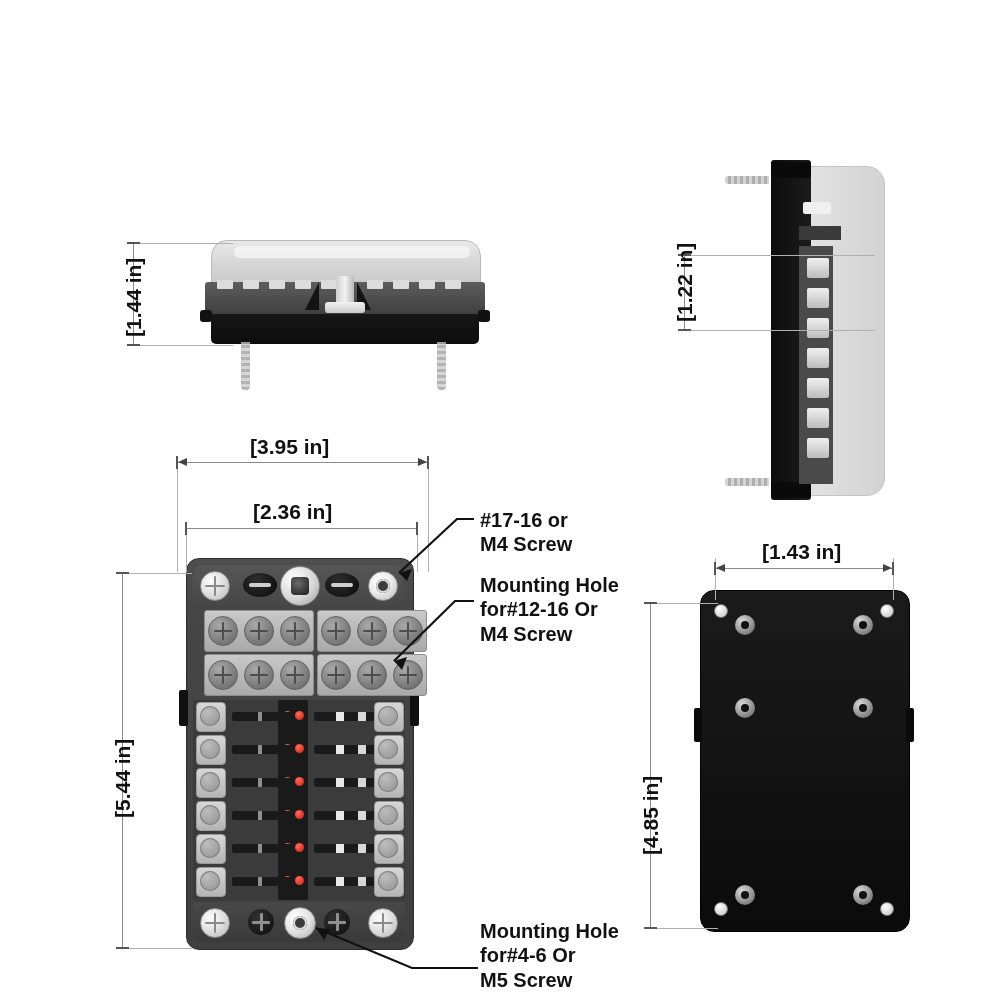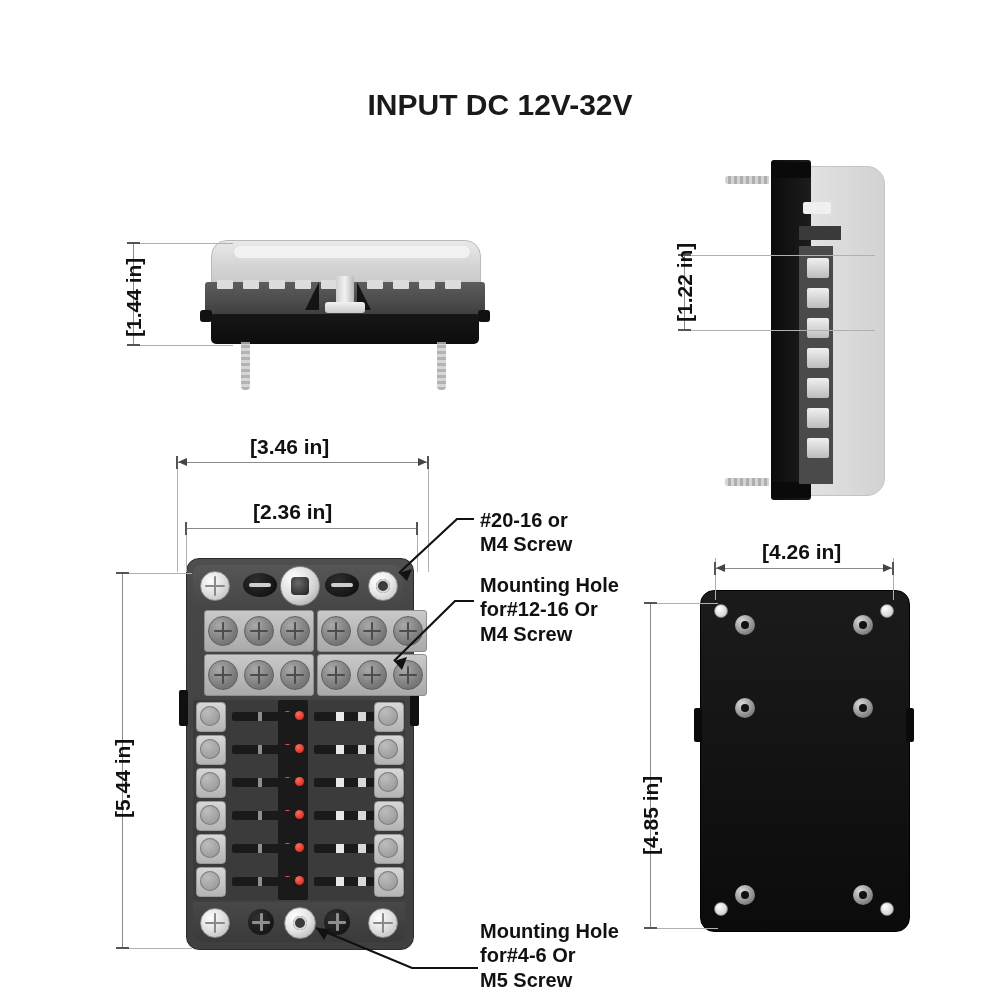--- a/index.html
+++ b/index.html
@@ -244,21 +244,20 @@
     position:absolute;width:20px;height:20px;border-radius:50%;
     background:radial-gradient(circle at 35% 30%,#d9d9d9,#8e8e8e 60%,#5a5a5a 100%);
   }
   .v4-bighole::after{content:"";position:absolute;left:6px;top:6px;width:8px;height:8px;border-radius:50%;background:#111;}
 </style>
 </head>
 <body>
 
 <div class="stage">
 
-  <div class="title-sub">INPUT DC 12V-32V</div>
 
   <div class="v1">
     <div class="v1-lid">
       <div class="v1-lidhl"></div>
     </div>
     <div class="v1-body"></div>
     <div class="v1-teeth">
       <span style="left:0"></span>
         <span style="left:26px"></span>
         <span style="left:52px"></span>
@@ -443,21 +442,21 @@
     <div class="cornerscrew" style="left:182px;top:350px"></div>
   </div>
 
   <div class="extline-v" style="left:177px;top:462px;height:110px;"></div>
   <div class="extline-v" style="left:428px;top:462px;height:110px;"></div>
   <div class="dimline-h" style="left:177px;top:462px;width:251px;"></div>
   <div class="tick-v" style="left:176px;top:456px;height:13px;"></div>
   <div class="tick-v" style="left:427px;top:456px;height:13px;"></div>
   <div class="arrowL" style="left:178px;top:458px;"></div>
   <div class="arrowR" style="left:418px;top:458px;"></div>
-  <div class="dimtext" style="left:250px;top:435px;">[3.46 in]</div>
+  <div class="dimtext" style="left:250px;top:435px;">[3.95 in]</div>
 
   <div class="extline-v" style="left:186px;top:528px;height:44px;"></div>
   <div class="extline-v" style="left:417px;top:528px;height:44px;"></div>
   <div class="dimline-h" style="left:186px;top:528px;width:231px;"></div>
   <div class="tick-v" style="left:185px;top:522px;height:13px;"></div>
   <div class="tick-v" style="left:416px;top:522px;height:13px;"></div>
   <div class="dimtext" style="left:253px;top:500px;">[2.36 in]</div>
 
   <div class="extline-h" style="left:122px;top:573px;width:70px;"></div>
   <div class="extline-h" style="left:122px;top:948px;width:70px;"></div>
@@ -484,42 +483,42 @@
     <div class="v4-bighole" style="right:35px;bottom:25px"></div>
   </div>
 
   <div class="extline-v" style="left:715px;top:558px;height:42px;"></div>
   <div class="extline-v" style="left:893px;top:558px;height:42px;"></div>
   <div class="dimline-h" style="left:715px;top:568px;width:178px;"></div>
   <div class="tick-v" style="left:714px;top:562px;height:13px;"></div>
   <div class="tick-v" style="left:892px;top:562px;height:13px;"></div>
   <div class="arrowL" style="left:716px;top:564px;"></div>
   <div class="arrowR" style="left:883px;top:564px;"></div>
-  <div class="dimtext" style="left:762px;top:540px;">[4.26 in]</div>
+  <div class="dimtext" style="left:762px;top:540px;">[1.43 in]</div>
 
   <div class="extline-h" style="left:650px;top:603px;width:68px;"></div>
   <div class="extline-h" style="left:650px;top:928px;width:68px;"></div>
   <div class="dimline-v" style="left:650px;top:603px;height:325px;"></div>
   <div class="tick-h" style="left:644px;top:602px;width:13px;"></div>
   <div class="tick-h" style="left:644px;top:927px;width:13px;"></div>
   <div class="dimtext vert" style="left:639px;top:855px;">[4.85 in]</div>
 
   <svg style="position:absolute;left:0;top:0;width:1000px;height:1000px;pointer-events:none;">
 
     <path d="M474,519 L457,519 L399,573" stroke="#111" stroke-width="2.2" fill="none"></path>
     <polygon points="399,573 412,569 407,581" fill="#111"></polygon>
 
     <path d="M474,601 L455,601 L394,661" stroke="#111" stroke-width="2.2" fill="none"></path>
     <polygon points="394,661 407,657 402,670" fill="#111"></polygon>
 
     <path d="M478,968 L412,968 L316,928" stroke="#111" stroke-width="2.2" fill="none"></path>
     <polygon points="316,928 330,929 324,940" fill="#111"></polygon>
   </svg>
 
-  <div class="callout" style="left:480px;top:508px;">#20-16 or
+  <div class="callout" style="left:480px;top:508px;">#17-16 or
 M4 Screw</div>
   <div class="callout" style="left:480px;top:573px;">Mounting Hole
 for#12-16 Or
 M4 Screw</div>
   <div class="callout" style="left:480px;top:919px;">Mounting Hole
 for#4-6 Or
 M5 Screw</div>
 
 </div>
 

